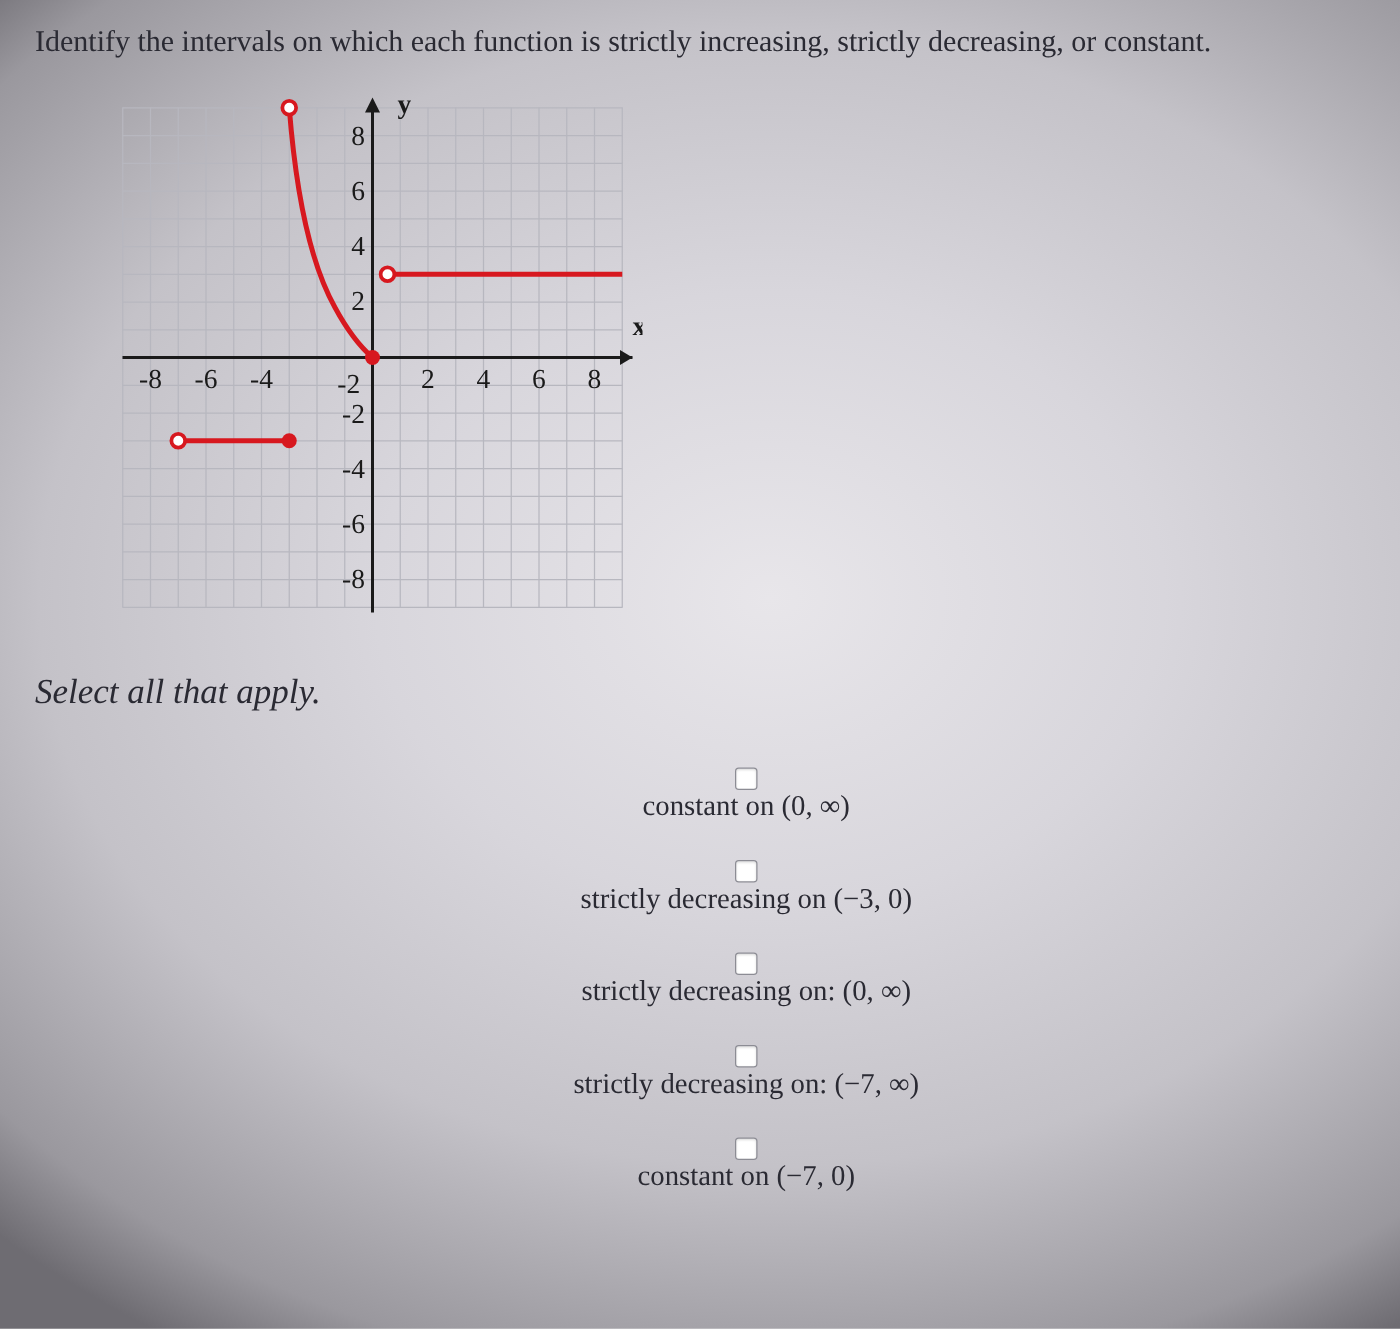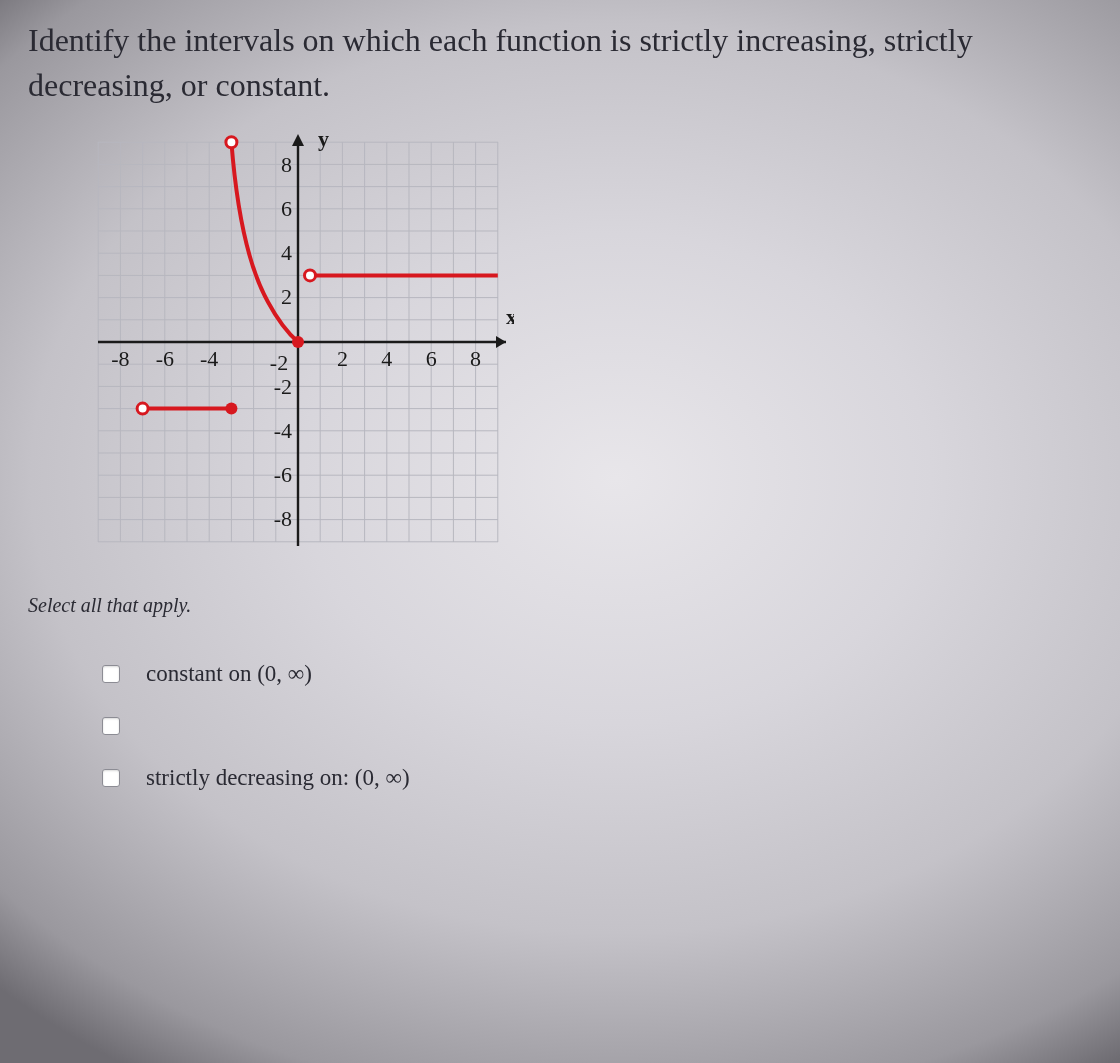--- a/index.html
+++ b/index.html
@@ -10,46 +10,46 @@
   font-family:"Times New Roman",Georgia,serif;
   color:#2a2a33;
   overflow:hidden;
   position:relative;
 }
 .page{
   position:relative;
   padding:18px 28px 28px 28px;
 }
 .qtext{
-  font-size:32px;
+  font-size:24px;
   line-height:1.4;
   margin:0 0 24px 0;
 }
 .graph-wrap{
   margin-left:54px;
   margin-top:8px;
   margin-bottom:34px;
 }
 svg.graph{
   display:block;
 }
 .hint{
   font-style:italic;
-  font-size:20px;
+  font-size:28px;
   margin:42px 0 44px 0;
 }
 .options{
   margin-left:74px;
 }
 .opt{
   display:flex;
   align-items:center;
-  gap:26px;
   margin-bottom:30px;
   font-size:23px;
+  flex-direction:column;
 }
 .opt input[type=checkbox]{
   width:18px;
   height:18px;
   appearance:none;
   -webkit-appearance:none;
   background:#fff;
   border:1px solid #8c8c94;
   border-radius:3px;
   box-shadow:inset 0 1px 2px rgba(0,0,0,0.15);
@@ -156,20 +156,29 @@
 
 <p class="hint">Select all that apply.</p>
 
 <div class="options">
   <div class="opt">
     <input type="checkbox" style="">
     <span>constant on (0, ∞)</span>
   </div>
   <div class="opt">
     <input type="checkbox" style="">
+    <span>strictly decreasing on (−3, 0)</span>
   </div>
   <div class="opt">
     <input type="checkbox" style="">
     <span>strictly decreasing on: (0, ∞)</span>
+  </div>
+  <div class="opt">
+    <input type="checkbox" style="">
+    <span>strictly decreasing on: (−7, ∞)</span>
+  </div>
+  <div class="opt">
+    <input type="checkbox" style="">
+    <span>constant on (−7, 0)</span>
   </div>
 </div>
 
 </div>
 
 </body></html>

